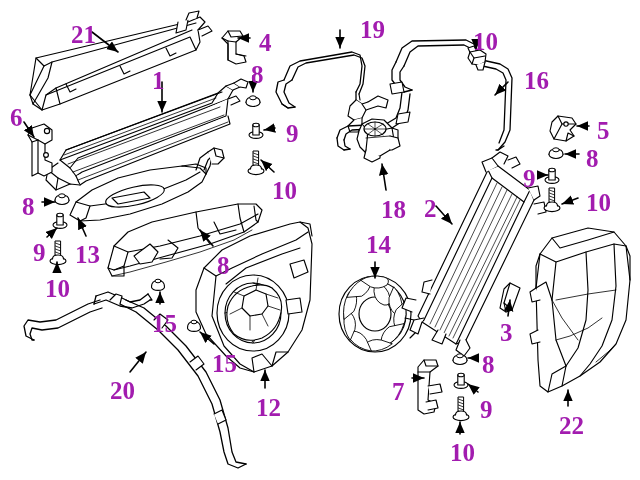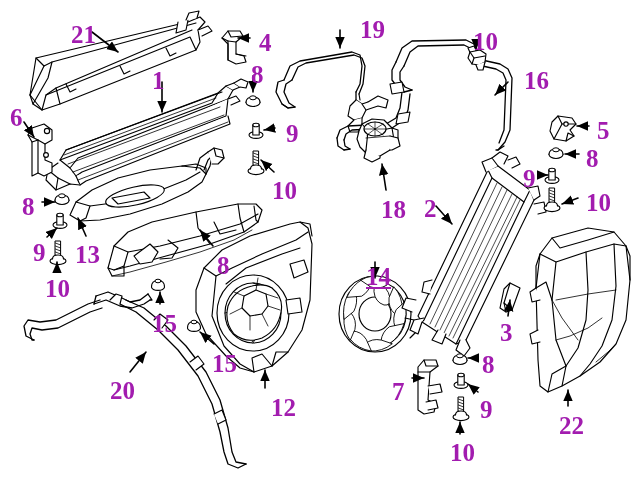--- a/index.html
+++ b/index.html
@@ -368,23 +368,23 @@
       <div class="callout c-lg" style="left: 482px; top: 352px;">8</div>
       <div class="callout c-lg" style="left: 286px; top: 121px;">9</div>
       <div class="callout c-lg" style="left: 33px; top: 240px;">9</div>
       <div class="callout c-lg" style="left: 523px; top: 166px;">9</div>
       <div class="callout c-lg" style="left: 480px; top: 397px;">9</div>
       <div class="callout c-lg" style="left: 272px; top: 178px;">10</div>
       <div class="callout c-lg" style="left: 45px; top: 276px;">10</div>
       <div class="callout c-lg" style="left: 586px; top: 190px;">10</div>
       <div class="callout c-lg" style="left: 450px; top: 440px;">10</div>
       <div class="callout c-lg" style="left: 217px; top: 253px;">8</div>
-      <div class="callout c-lg" style="left: 256px; top: 395px; margin-left: 15px;">12</div>
+      <div class="callout c-lg" style="left: 256px; top: 395px;">12</div>
       <div class="callout c-lg" style="left: 75px; top: 242px;">13</div>
-      <div class="callout c-lg" style="left: 366px; top: 264px; text-decoration: underline;">14</div>
+      <div class="callout c-lg" style="left: 366px; top: 232px;">14</div>
       <div class="callout c-lg" style="left: 152px; top: 311px;">15</div>
       <div class="callout c-lg" style="left: 212px; top: 351px;">15</div>
       <div class="callout c-lg" style="left: 509px; top: 68px; margin-left: 15px;">16</div>
       <div class="callout c-lg" style="left: 473px; top: 29px;">10</div>
       <div class="callout c-lg" style="left: 381px; top: 197px;">18</div>
       <div class="callout c-lg" style="left: 328px; top: 17px; margin-left: 32px;">19</div>
       <div class="callout c-lg" style="left: 110px; top: 378px;">20</div>
       <div class="callout c-lg" style="left: 71px; top: 22px;">21</div>
       <div class="callout c-lg" style="left: 559px; top: 413px;">22</div>
     </div>

